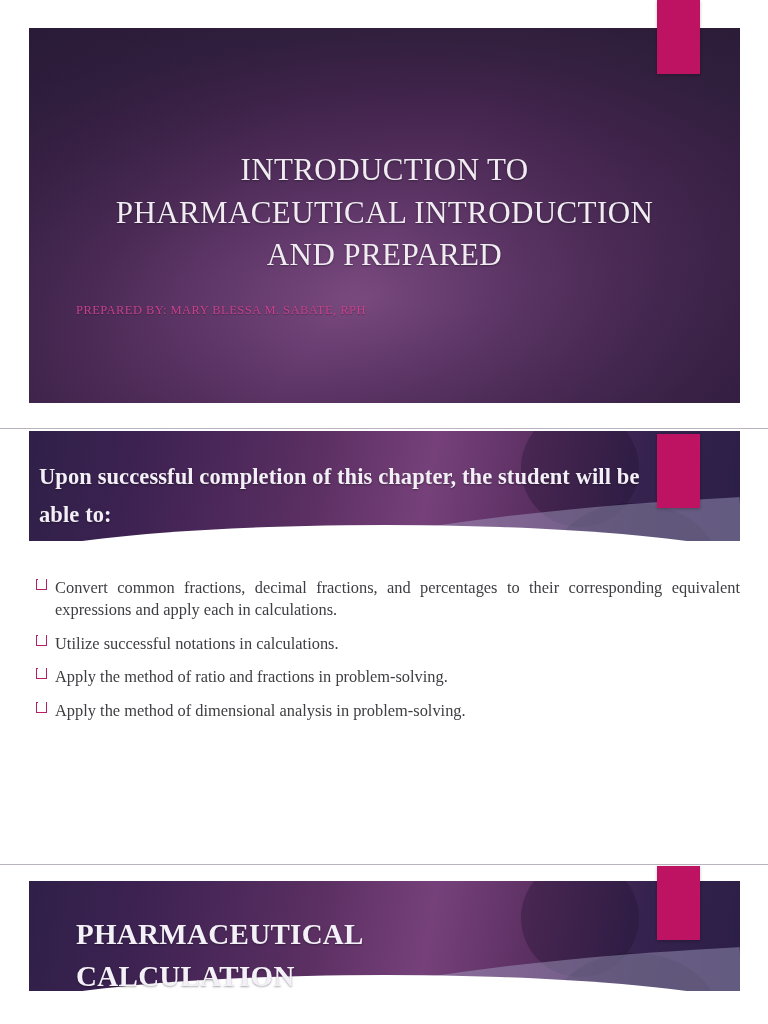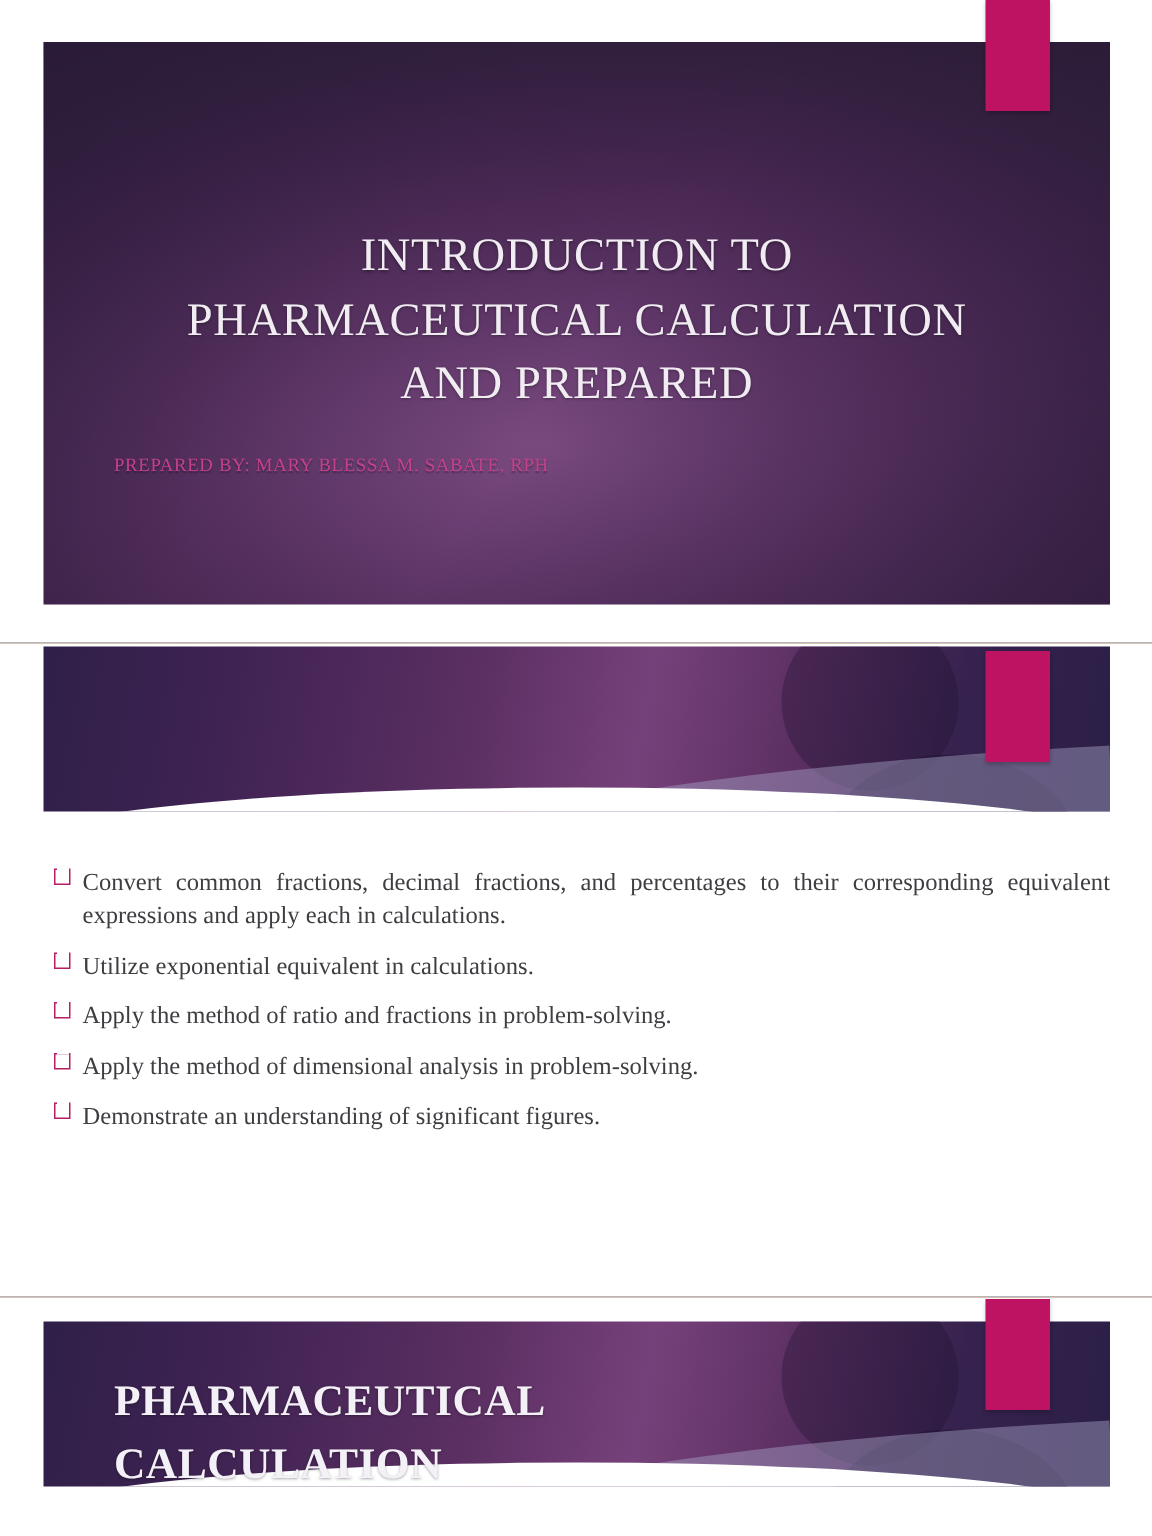--- a/index.html
+++ b/index.html
@@ -14,21 +14,21 @@
     height: 1024px;
     font-family: "Liberation Serif", "DejaVu Serif", serif;
     overflow: hidden;
     position: relative;
   }
 
   .doc {
     position: relative;
     width: 768px;
     height: 908px;
-    background: #a16207;
+    background: #ec4899;
   }
 
   
   .page {
     position: absolute;
     left: 0;
     width: 768px;
     background: #ffffff;
     overflow: hidden;
   }
@@ -231,60 +231,57 @@
   }
 </style>
 </head>
 <body>
 
 <div class="doc">
 
   <section class="page" id="slide1">
 
     <div class="s1-canvas">
-      <h1 class="s1-title"><span>INTRODUCTION TO</span><br><span>PHARMACEUTICAL CALCULATION</span><br><span>AND PREPARED</span></h1>
+      <h1 class="s1-title"><span>INTRODUCTION TO</span><br><span>PHARMACEUTICAL INTRODUCTION</span><br><span>AND PREPARED</span></h1>
 
       <div class="s1-subtitle">PREPARED BY: MARY BLESSA M. SABATE, RPH</div>
     </div>
 
     <div class="accent-tab" id="s1-accent"></div>
   </section>
 
   <div class="page-sep" style="top:428px"></div>
 
   <section class="page" id="slide2">
 
     <div class="hdr" id="s2-hdr">
       <div class="deco-circ" id="s2-c1"></div>
       <div class="deco-circ" id="s2-c2"></div>
       <div class="swoosh"></div>
       <div class="hdr-cut"></div>
+      <h2 class="hdr-text">Upon successful completion of this chapter, the student will be able to:</h2>
     </div>
 
     <ul class="bullets" style="list-style:none;margin:0;padding:0">
       <li class="bullet">
         <span class="bmark"></span>
         <span>Convert common fractions, decimal fractions, and percentages to their corresponding equivalent expressions and apply each in calculations.</span>
       </li>
       <li class="bullet">
         <span class="bmark"></span>
-        <span>Utilize exponential equivalent in calculations.</span>
+        <span>Utilize successful notations in calculations.</span>
       </li>
       <li class="bullet">
         <span class="bmark"></span>
         <span>Apply the method of ratio and fractions in problem-solving.</span>
       </li>
       <li class="bullet">
         <span class="bmark"></span>
         <span>Apply the method of dimensional analysis in problem-solving.</span>
       </li>
-      <li class="bullet">
-        <span class="bmark"></span>
-        <span>Demonstrate an understanding of significant figures.</span>
-      </li>
     </ul>
   </section>
 
   <div class="accent-tab" id="s2-accent"></div>
 
   <div class="page-sep" style="top:864px"></div>
 
   <section class="page" id="slide3">
 
     <div class="hdr" id="s3-hdr">

